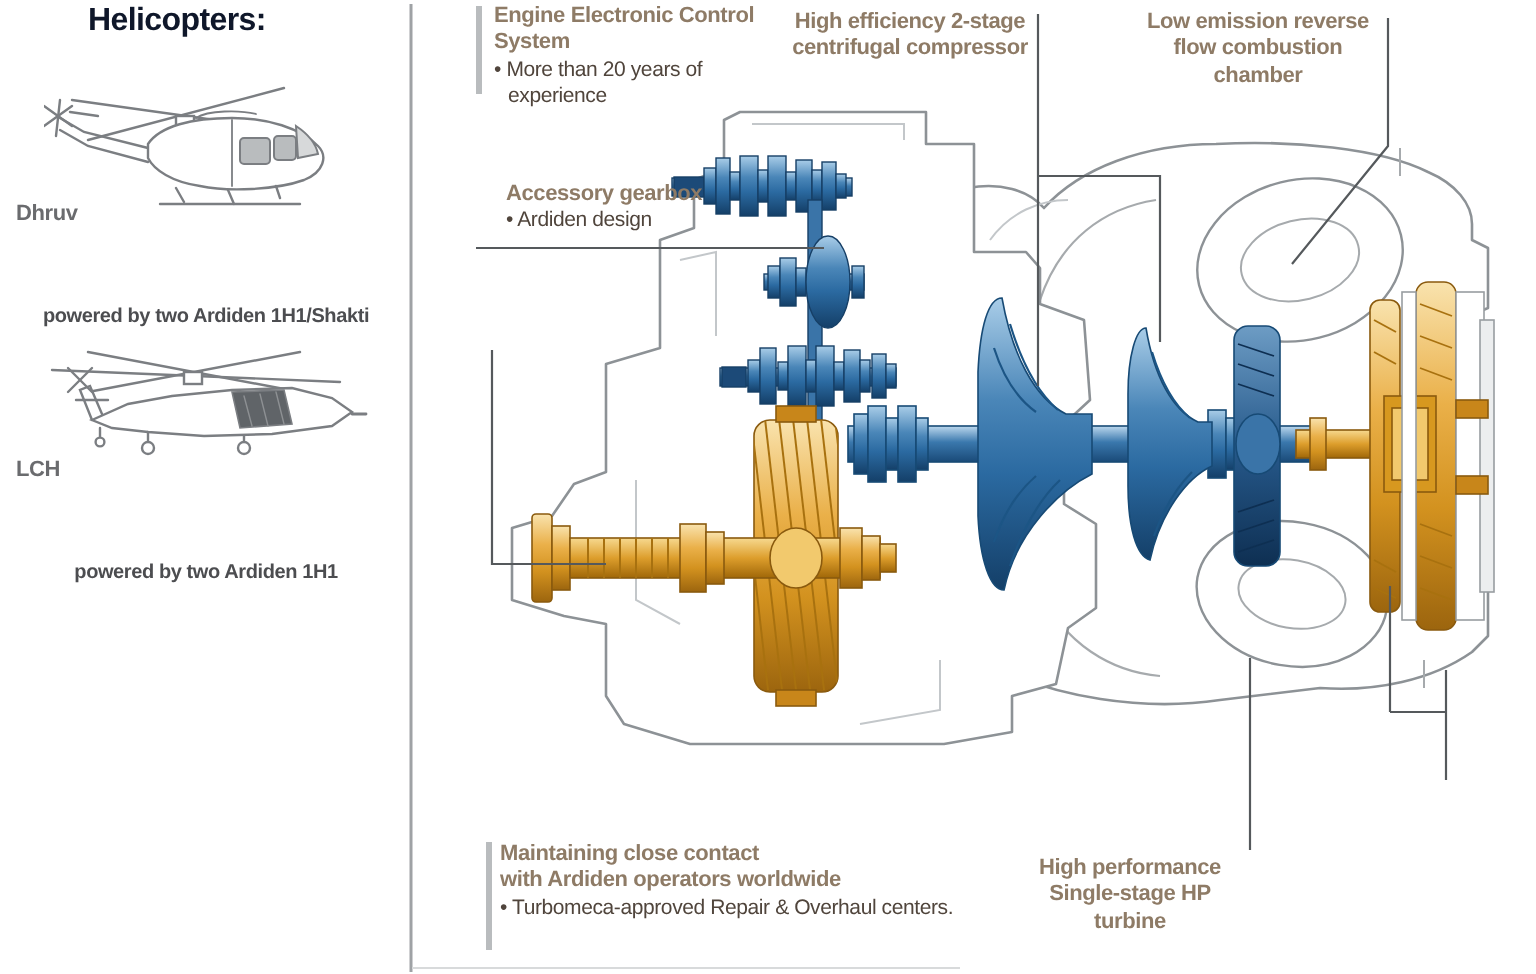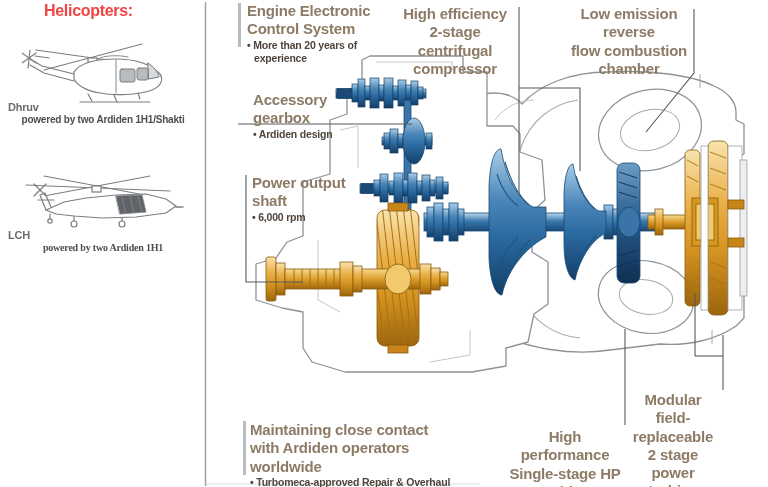--- a/index.html
+++ b/index.html
@@ -1,47 +1,47 @@
 <!DOCTYPE html>
 <html><head>
 <meta charset="utf-8">
 <style>
   html,body{margin:0;padding:0;background:#fff;}
   #page{position:relative;width:768px;height:487px;background:#fff;overflow:hidden;
         font-family:"Liberation Sans",sans-serif;}
   #art{position:absolute;left:0;top:0;width:768px;height:487px;}
 
-  .co-title{color:#8e7b66;font-weight:bold;font-size:15px;line-height:1.22;letter-spacing:-0.2px;}
+  .co-title{color:#8e7b66;font-weight:bold;font-size:11px;line-height:1.22;letter-spacing:-0.2px;}
   .co-bullet{color:#50453c;font-size:10.5px;line-height:1.28;letter-spacing:-0.2px;
-             padding-left:7px;text-indent:-7px;font-weight:bold;}
+             padding-left:7px;text-indent:-7px;}
   .callout{position:absolute;}
   .pre{white-space:pre-line;}
   .right{text-align:center;}
 
   #callout-eccs{left:247px;top:2px;width:140px;}
   #callout-eccs .co-bullet{width:106px;}
   #callout-accessory{left:253px;top:91px;width:130px;}
   #callout-powershaft{left:252px;top:174px;width:120px;}
   #callout-maintain{left:250px;top:421px;width:230px;}
   #callout-compressor{left:395px;top:5px;width:120px;}
   #callout-combustion{left:568px;top:5px;width:122px;}
   #callout-hpturbine{left:509px;top:428px;width:112px;}
   #callout-powerturbine{left:627px;top:391px;width:92px;}
 
   #sidebar-title{position:absolute;left:44px;top:2px;font-size:16px;font-weight:bold;
-                 color:#ef4444;letter-spacing:-0.3px;}
+                 color:#0f172a;letter-spacing:-0.3px;}
   .heli-fig{position:absolute;}
   #fig-dhruv{left:22px;top:36px;}
   #fig-lch{left:16px;top:170px;}
   .heli-name{position:absolute;left:8px;width:190px;
              font-weight:bold;font-size:11px;color:#6a6b6e;letter-spacing:-0.2px;}
   .heli-caption{position:absolute;left:0px;width:206px;text-align:center;
-                font-weight:bold;font-size:10px;color:#4c4d50;letter-spacing:-0.2px;}
+                font-weight:bold;font-size:10px;color:#4c4d50;letter-spacing:-0.2px;margin-top:39px;}
   #name-dhruv{top:101px;} #caption-dhruv{top:114px;}
-  #name-lch{top:229px;}  #caption-lch{top:242px;font-family:Liberation Serif, serif;}
+  #name-lch{top:229px;}  #caption-lch{top:242px;}
 </style>
 </head>
 <body>
 
 <div id="page">
 
   <svg id="art" viewBox="0 0 768 487">
     <defs>
       <linearGradient id="gBlueV" x1="0" y1="0" x2="0" y2="1">
         <stop offset="0" stop-color="#a9cde8"></stop>
@@ -305,38 +305,30 @@
   <div id="callout-eccs" class="callout">
     <div class="co-title">Engine Electronic Control System</div>
     <div class="co-bullet">• More than 20 years of experience</div>
   </div>
 
   <div id="callout-accessory" class="callout">
     <div class="co-title">Accessory gearbox</div>
     <div class="co-bullet">• Ardiden design</div>
   </div>
 
-  <div id="callout-powershaft" class="callout">
-    <div class="co-title">Power output shaft</div>
-    <div class="co-bullet">• 6,000 rpm</div>
-  </div>
 
   <div id="callout-maintain" class="callout">
     <div class="co-title pre">Maintaining close contact
 with Ardiden operators worldwide</div>
     <div class="co-bullet">• Turbomeca-approved Repair &amp; Overhaul centers.</div>
   </div>
 
   <div id="callout-compressor" class="callout co-title pre right">High efficiency 2-stage
 centrifugal compressor</div>
 
   <div id="callout-hpturbine" class="callout co-title pre right">High performance
 Single-stage HP turbine</div>
 
   <div id="callout-combustion" class="callout co-title pre right">Low emission reverse
 flow combustion chamber</div>
 
-  <div id="callout-powerturbine" class="callout co-title pre right">Modular
-field-replaceable
-2 stage power
-turbine</div>
 
 </div>
 
 </body></html>

